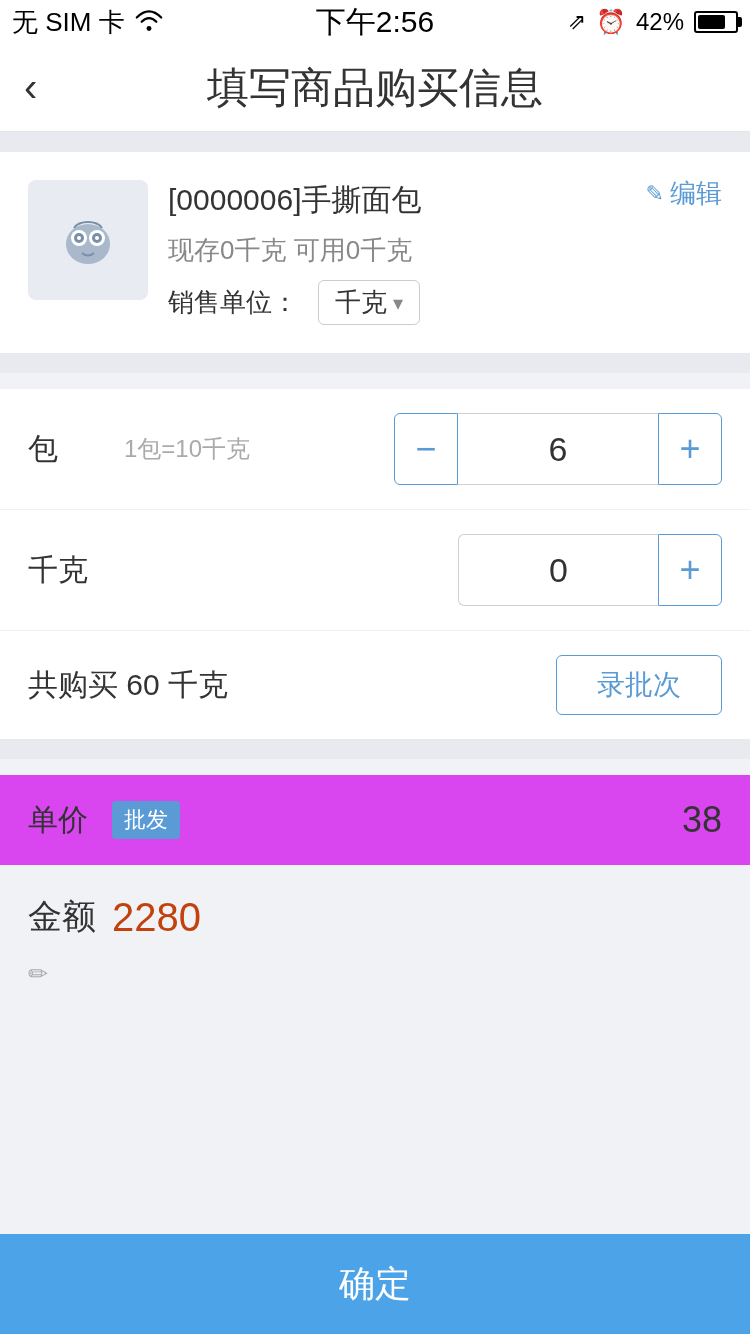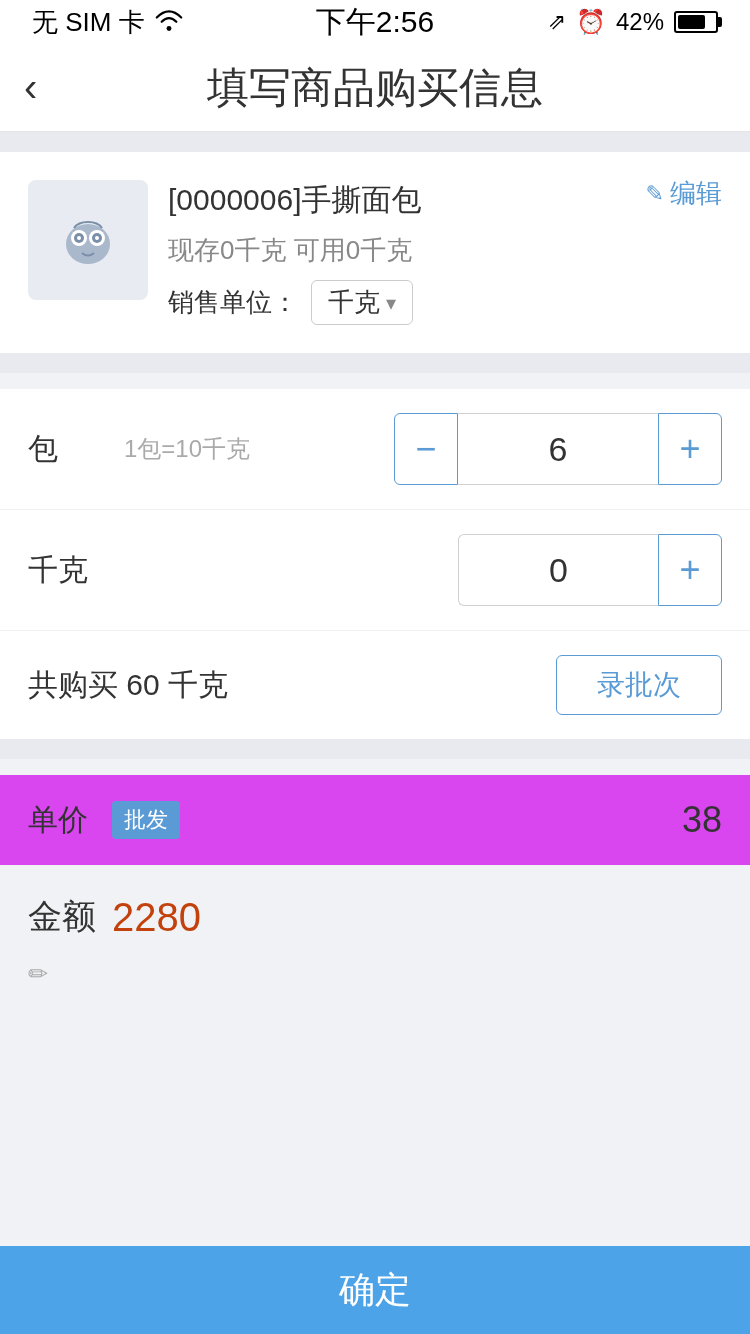--- a/index.html
+++ b/index.html
@@ -13,21 +13,21 @@
       flex-direction: column;
     }
 
     
     .status-bar {
       height: 44px;
       background: #fff;
       display: flex;
       align-items: center;
       justify-content: space-between;
-      padding: 0 32px;
+      padding: 0 12px;
       font-size: 28px;
     }
     .status-left {
       display: flex;
       align-items: center;
       gap: 8px;
       font-size: 26px;
       color: #000;
     }
     .status-center {
@@ -141,21 +141,21 @@
       margin-bottom: 12px;
     }
     .product-stock {
       font-size: 26px;
       color: #888;
       margin-bottom: 12px;
     }
     .product-unit {
       display: flex;
       align-items: center;
-      gap: 13px;
+      gap: 20px;
       font-size: 26px;
       color: #333;
     }
     .unit-select {
       border: 1px solid #ccc;
       border-radius: 6px;
       padding: 4px 16px;
       font-size: 26px;
       color: #333;
       background: #fff;
@@ -325,21 +325,21 @@
       gap: 12px;
       color: #aaa;
       font-size: 28px;
     }
 
     
     .spacer { flex: 1; background: #f0f2f5; }
 
     
     .confirm-btn {
-      height: 88px;
+      height: 100px;
       background: #4da3e8;
       display: flex;
       align-items: center;
       justify-content: center;
       font-size: 36px;
       color: #fff;
       cursor: pointer;
       flex-shrink: 0;
     }
   </style>

